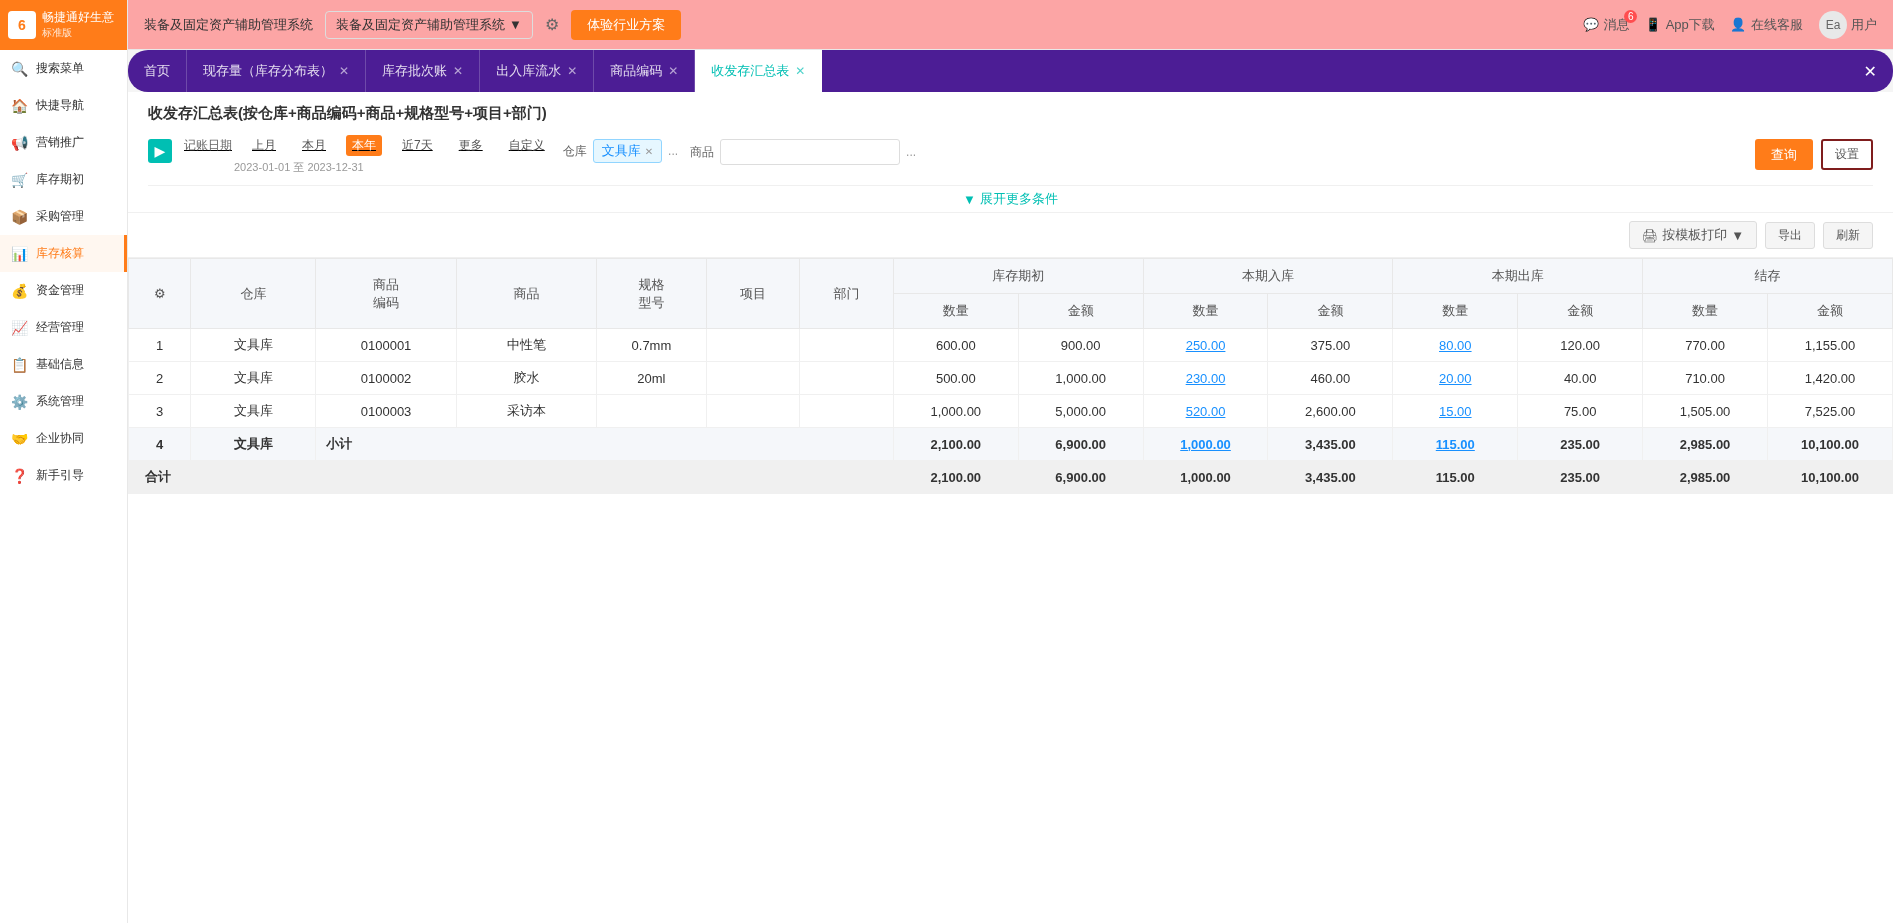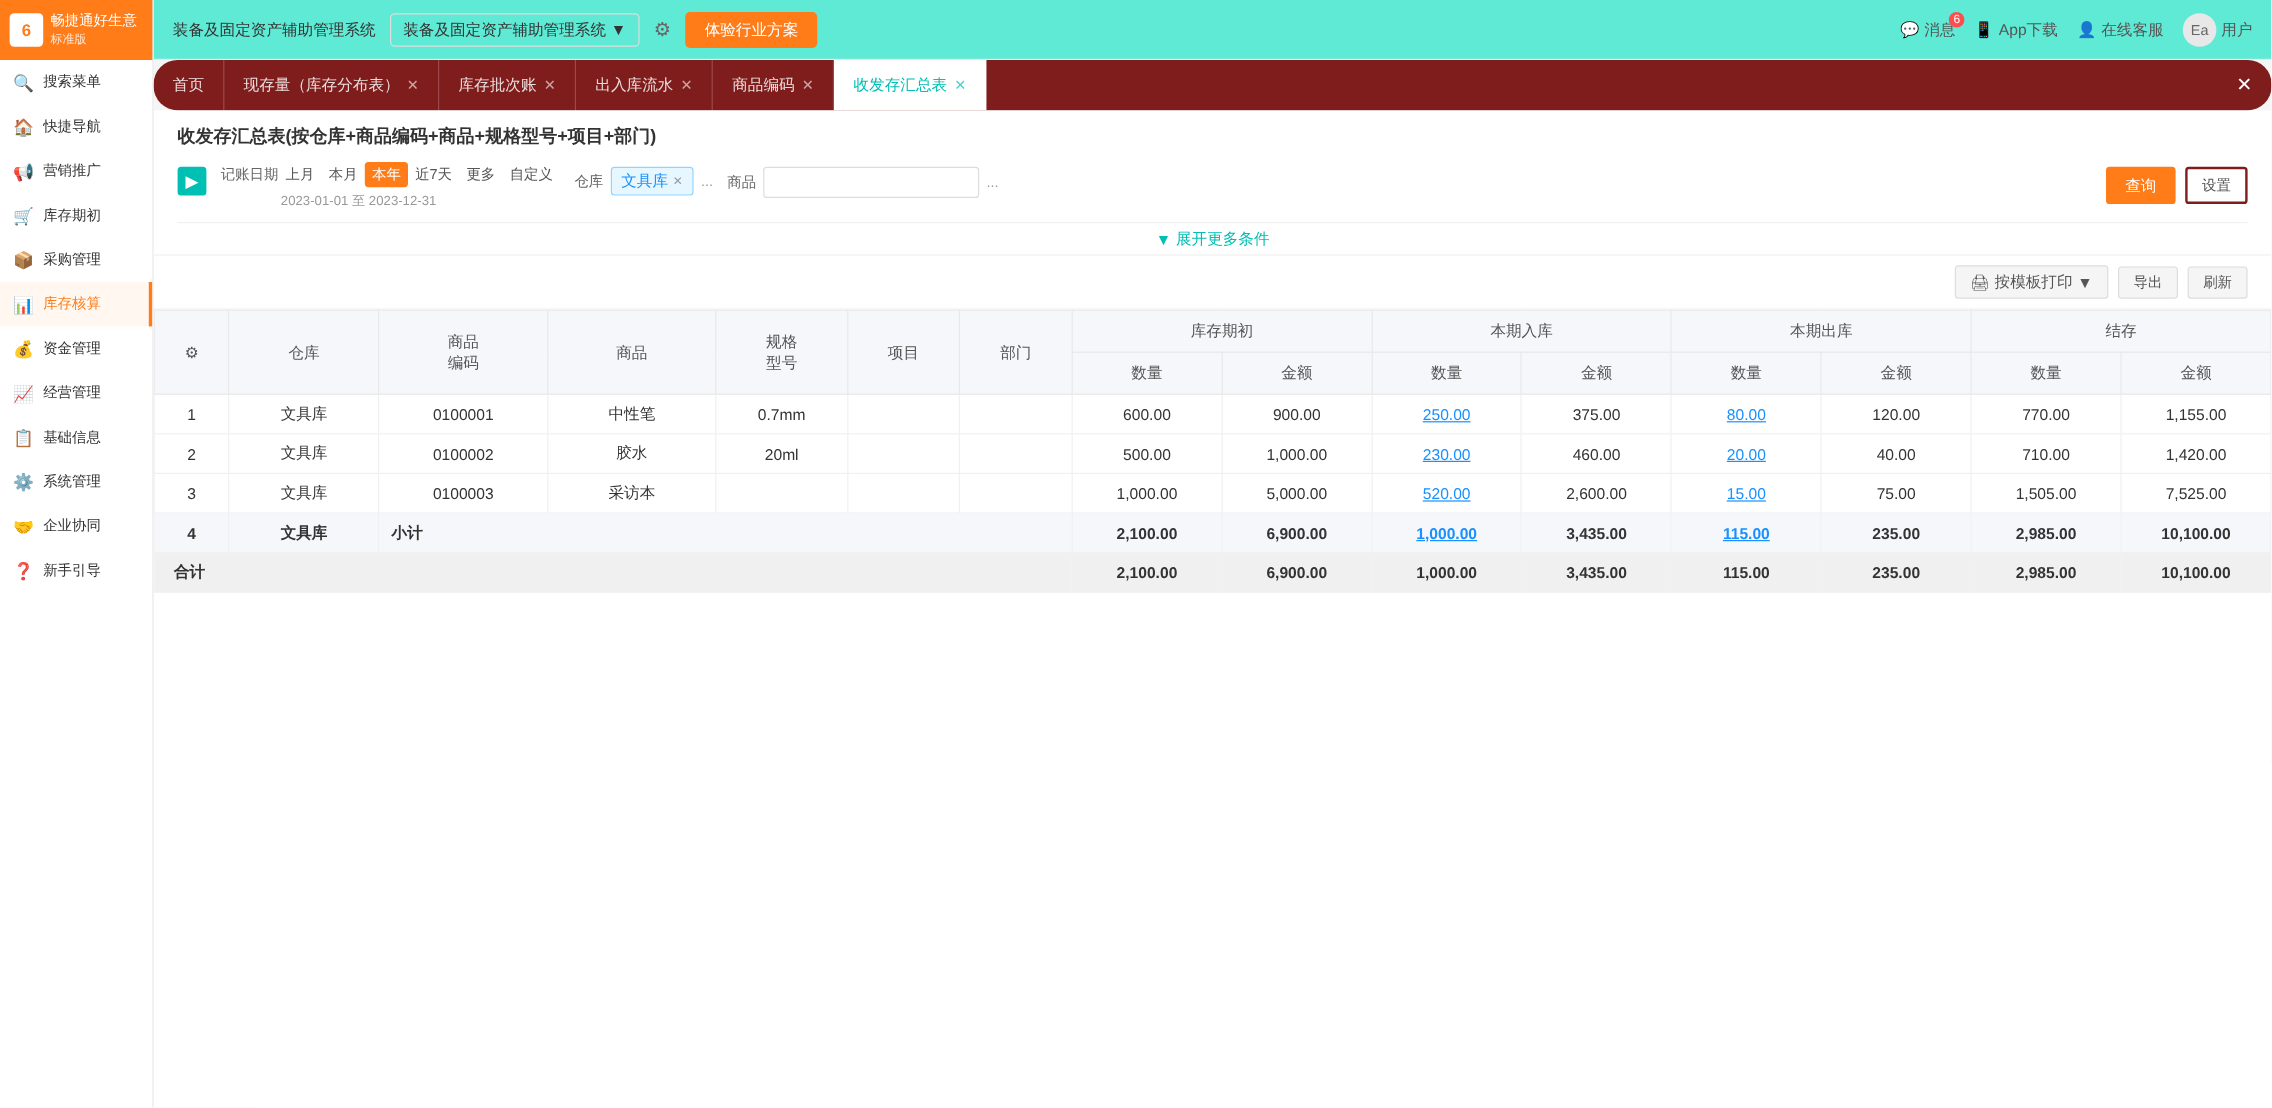--- a/index.html
+++ b/index.html
@@ -14,32 +14,32 @@
     .sidebar-nav { flex: 1; overflow-y: auto; }
     .sidebar-item { display: flex; align-items: center; gap: 8px; padding: 10px 12px; cursor: pointer; color: #333; transition: background 0.2s; }
     .sidebar-item.active { background: #fff7f0; color: #ff7c19; border-right: 3px solid #ff7c19; }
     .sidebar-item .icon { width: 16px; height: 16px; display: flex; align-items: center; justify-content: center; font-size: 14px; }
     .sidebar-item .label { font-size: 12px; }
 
     
     .main { flex: 1; display: flex; flex-direction: column; overflow: hidden; }
 
     
-    .topbar { background: #5eead4; border-bottom: 1px solid #e8e8e8; padding: 0 16px; height: 50px; display: flex; align-items: center; justify-content: space-between; flex-shrink: 0; }
+    .topbar { background: #fca5a5; border-bottom: 1px solid #e8e8e8; padding: 0 16px; height: 50px; display: flex; align-items: center; justify-content: space-between; flex-shrink: 0; }
     .topbar-left { display: flex; align-items: center; gap: 12px; }
     .topbar-system-name { font-size: 13px; color: #333; font-weight: 500; }
     .topbar-dropdown { display: flex; align-items: center; gap: 4px; color: #333; cursor: pointer; border: 1px solid #ddd; padding: 4px 10px; border-radius: 4px; font-size: 12px; }
     .topbar-btn-trial { background: #ff7c19; color: #fff; border: none; padding: 6px 16px; border-radius: 4px; cursor: pointer; font-size: 13px; text-align: right; }
     .topbar-right { display: flex; align-items: center; gap: 16px; }
     .topbar-action { display: flex; align-items: center; gap: 4px; color: #555; cursor: pointer; font-size: 12px; position: relative; }
     .badge { position: absolute; top: -6px; right: -8px; background: #ff4d4f; color: #fff; border-radius: 8px; padding: 1px 4px; font-size: 10px; }
     .user-avatar { width: 28px; height: 28px; background: #e8e8e8; border-radius: 50%; display: flex; align-items: center; justify-content: center; font-size: 12px; color: #666; }
 
     
-    .tabbar { background: #7f1d1d; display: flex; align-items: center; padding: 0 0; height: 42px; flex-shrink: 0; overflow-x: auto; border-radius: 20px; }
+    .tabbar { background: #4c1d95; display: flex; align-items: center; padding: 0 0; height: 42px; flex-shrink: 0; overflow-x: auto; border-radius: 20px; }
     .tab { display: flex; align-items: center; gap: 6px; padding: 0 16px; height: 42px; cursor: pointer; color: rgba(255,255,255,0.85); font-size: 13px; border-right: 1px solid rgba(255,255,255,0.2); white-space: nowrap; }
     .tab.active { background: #fff; color: #00bfb3; font-weight: 500; }
     .tab .close { color: inherit; opacity: 0.7; font-size: 12px; cursor: pointer; }
     .tab.active .close { color: #00bfb3; }
     .tabbar-close { margin-left: auto; color: #fff; padding: 0 16px; cursor: pointer; font-size: 16px; }
 
     
     .page-content { flex: 1; overflow-y: auto; background: #fff; padding: 0; }
     .page-title { font-size: 15px; font-weight: 600; color: #333; margin-bottom: 12px; }
     .warehouse-tag { background: #e6f7ff; border: 1px solid #91d5ff; border-radius: 3px; padding: 2px 8px; font-size: 12px; color: #1890ff; display: flex; align-items: center; gap: 4px; }
@@ -200,21 +200,21 @@
   <div class="page-content">
 
     <div style="padding: 12px 20px 0; border-bottom: 1px solid #f0f0f0;">
       <div class="page-title">收发存汇总表(按仓库+商品编码+商品+规格型号+项目+部门)</div>
 
       <div style="display:flex; align-items:flex-start; gap:12px; padding-bottom:10px; flex-wrap:wrap;">
         <div style="display:flex;align-items:center;gap:4px;margin-top:4px;">
           <div style="width:24px;height:24px;background:#00bfb3;color:#fff;display:flex;align-items:center;justify-content:center;border-radius:3px;cursor:pointer;font-size:14px;">▶</div>
         </div>
         <div style="display:flex;flex-direction:column;gap:4px;">
-          <div style="display:flex;align-items:center;gap:0;">
+          <div style="display:flex;align-items:center;gap:14px;text-decoration:underline;">
             <span style="color:#666;font-size:12px;">记账日期</span>
             <button style="background:none;border:none;color:#555;padding:2px 6px;cursor:pointer;font-size:12px;">上月</button>
             <button style="background:none;border:none;color:#555;padding:2px 6px;cursor:pointer;font-size:12px;">本月</button>
             <button style="background:#ff7c19;color:#fff;border:none;padding:2px 6px;border-radius:3px;cursor:pointer;font-size:12px;">本年</button>
             <button style="background:none;border:none;color:#555;padding:2px 6px;cursor:pointer;font-size:12px;">近7天</button>
             <button style="background:none;border:none;color:#555;padding:2px 6px;cursor:pointer;font-size:12px;">更多</button>
             <button style="background:none;border:none;color:#555;padding:2px 6px;cursor:pointer;font-size:12px;">自定义</button>
           </div>
           <div style="font-size:11px;color:#999;padding-left:50px;">2023-01-01 至 2023-12-31</div>
         </div>

